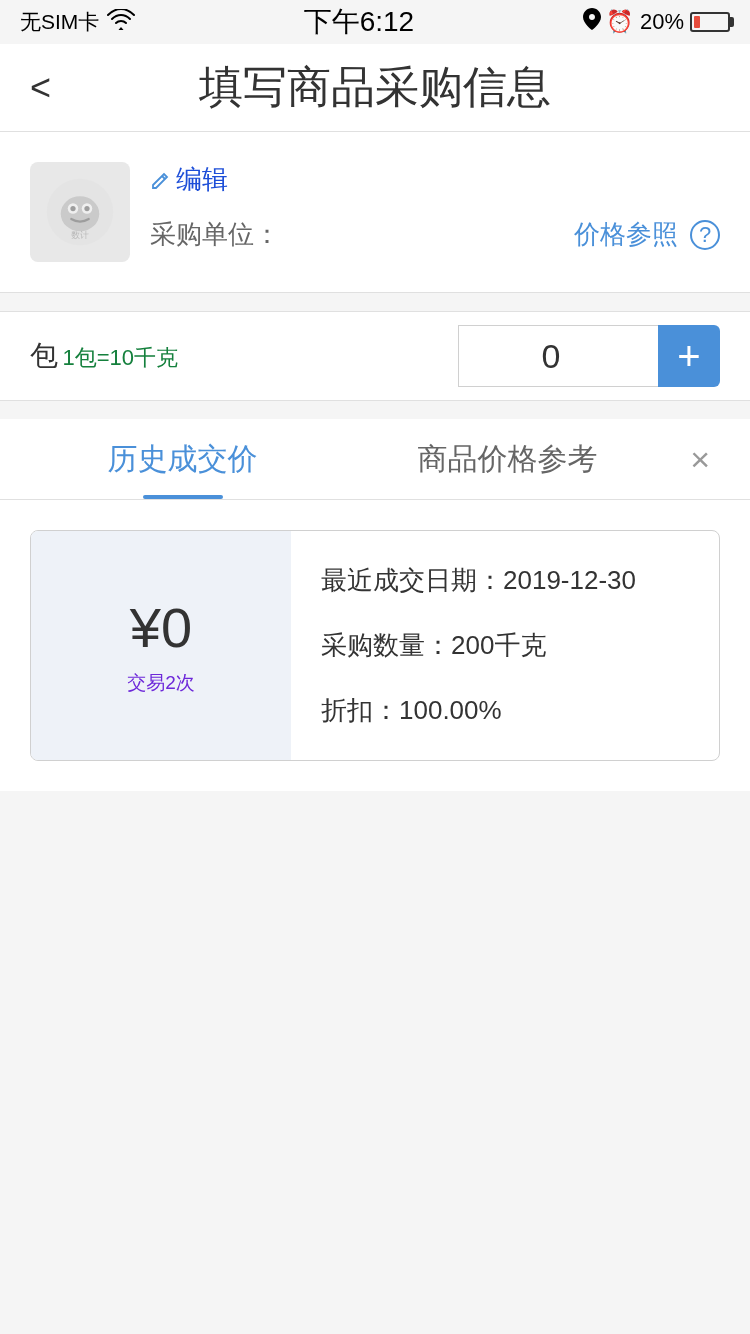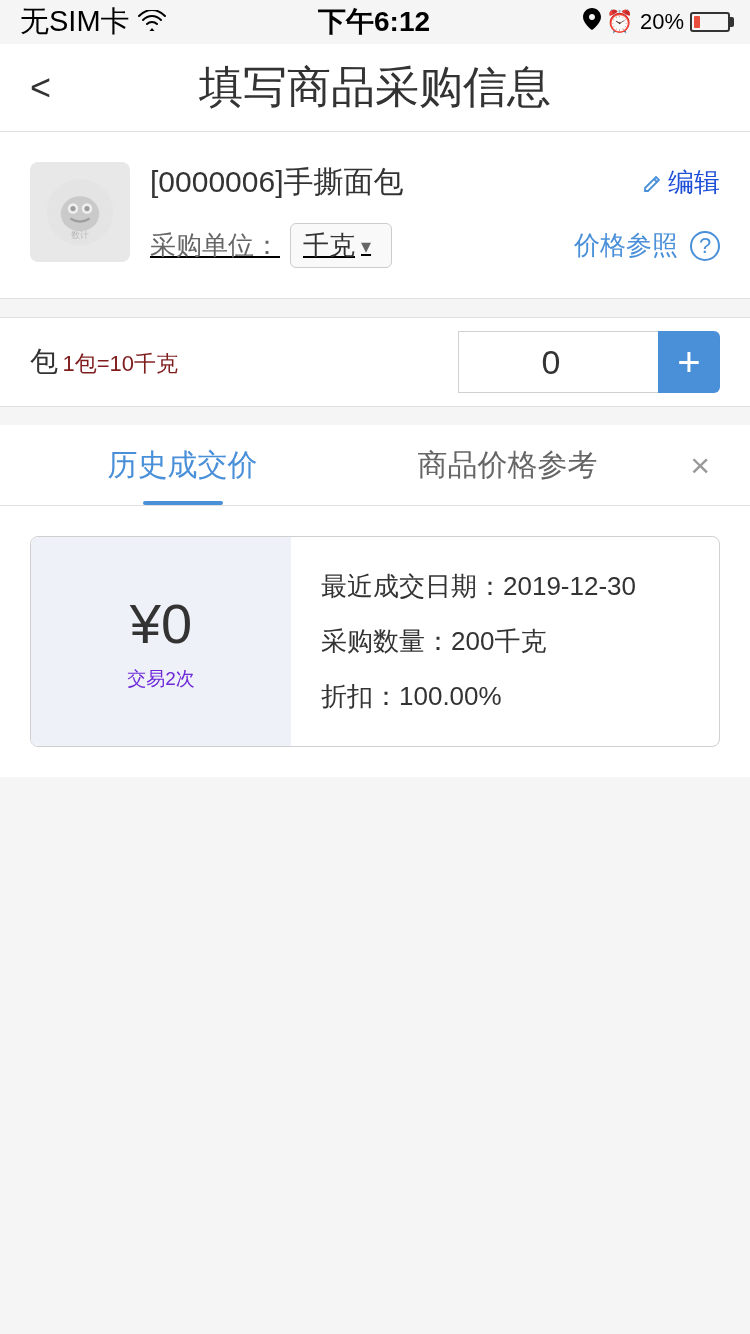--- a/index.html
+++ b/index.html
@@ -18,22 +18,22 @@
       height: 44px;
       background: #f5f5f5;
       display: flex;
       align-items: center;
       justify-content: space-between;
       padding: 0 20px;
       font-size: 26px;
       font-weight: 500;
       color: #000;
     }
-    .status-left { display: flex; align-items: center; gap: 8px; font-size: 29px; }
-    .status-center { font-size: 28px; font-weight: 700; }
+    .status-left { display: flex; align-items: center; gap: 8px; font-size: 21px; }
+    .status-center { font-size: 28px; font-weight: 400; }
     .status-right { display: flex; align-items: center; gap: 6px; font-size: 22px; }
     .battery-icon {
       width: 40px; height: 20px;
       border: 2px solid #333;
       border-radius: 3px;
       position: relative;
       display: flex;
       align-items: center;
       padding: 2px;
     }
@@ -168,21 +168,21 @@
       height: 90px;
       border-top: 1px solid #e0e0e0;
       border-bottom: 1px solid #e0e0e0;
     }
     .quantity-label {
       font-size: 28px;
       color: #333;
     }
     .quantity-sub {
       font-size: 22px;
-      color: #7f1d1d;
+      color: #15803d;
     }
     .quantity-input-group {
       display: flex;
       align-items: center;
       gap: 0;
     }
     .quantity-input {
       width: 200px;
       height: 62px;
       border: 1px solid #d0d0d0;
@@ -282,21 +282,21 @@
       font-size: 19px;
       color: #6d28d9;
       margin-top: 10px;
     }
     .price-card-right {
       flex: 1;
       padding: 30px 30px;
       display: flex;
       flex-direction: column;
       justify-content: center;
-      gap: 16px;
+      gap: 26px;
     }
     .price-detail-row {
       font-size: 26px;
       color: #333;
       line-height: 1.5;
     }
     .price-detail-label {
       color: #333;
     }
     .price-detail-value {
@@ -357,36 +357,31 @@
         <circle cx="48" cy="36" r="6" fill="#fff" opacity="0.9"></circle>
         <circle cx="32" cy="36" r="3" fill="#555"></circle>
         <circle cx="48" cy="36" r="3" fill="#555"></circle>
         <path d="M30 48 Q40 54 50 48" stroke="#555" stroke-width="2.5" fill="none" stroke-linecap="round"></path>
 
         <text x="40" y="70" text-anchor="middle" font-size="10" fill="#888">数计</text>
       </svg>
     </div>
     <div class="product-info">
       <div class="product-name-row">
-        <span class="product-name">[0000006]手撕面包</span>
         <span class="edit-btn">
           <svg width="22" height="22" viewBox="0 0 22 22" fill="none">
             <path d="M3 16L14 5l3 3L6 19H3v-3z" stroke="#4a90d9" stroke-width="1.8" fill="none"></path>
             <path d="M12 7l3 3" stroke="#4a90d9" stroke-width="1.8"></path>
           </svg>
           <span>编辑</span>
         </span>
       </div>
       <div class="unit-row">
-        <div style="display:flex;align-items:center;text-decoration:underline;">
+        <div style="display:flex;align-items:center;">
           <span class="unit-label">采购单位：</span>
-          <div class="unit-select">
-            <span>千克</span>
-            <span style="font-size:20px;color:#666;">▾</span>
-          </div>
         </div>
         <div class="price-ref">
           <span>价格参照</span>
           <span style="width:30px;height:30px;border:2px solid #4a90d9;border-radius:50%;display:flex;align-items:center;justify-content:center;font-size:22px;color:#4a90d9;">?</span>
         </div>
       </div>
     </div>
   </div>
 
   <div class="quantity-section">

